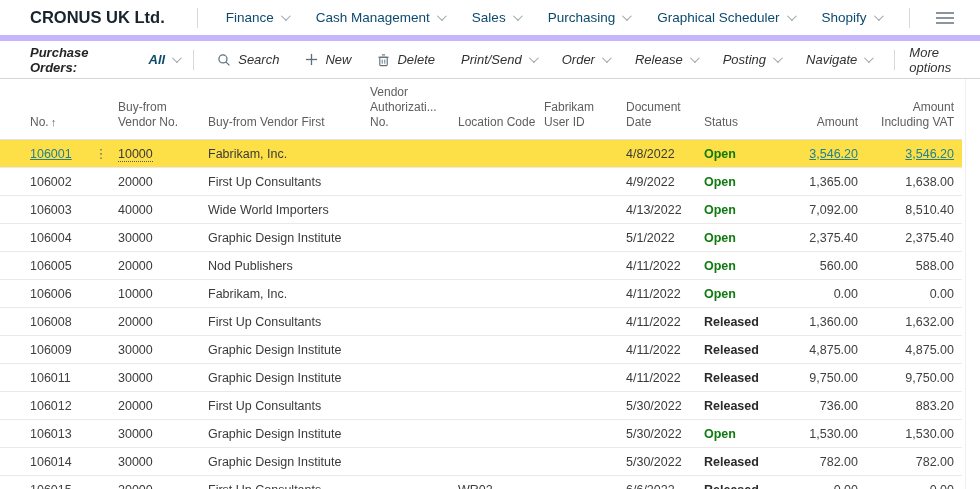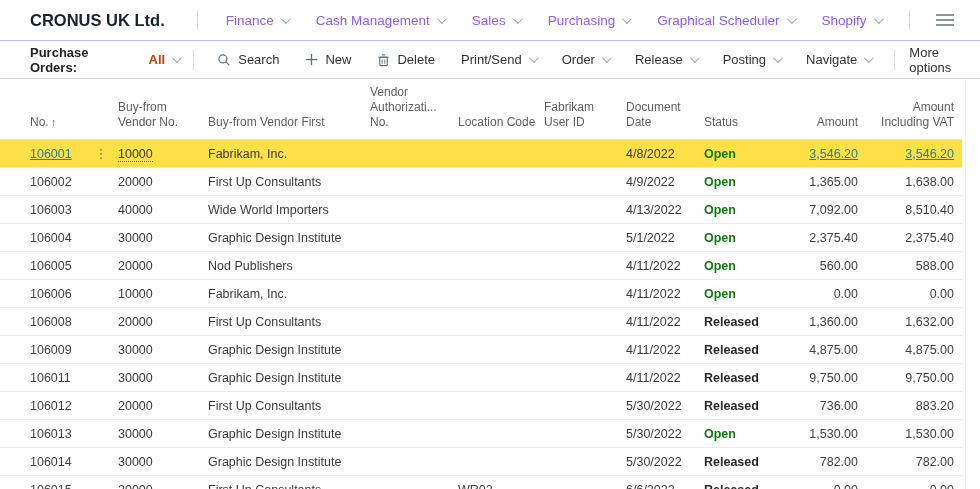--- a/index.html
+++ b/index.html
@@ -1,36 +1,36 @@
 <!DOCTYPE html>
 <html><head>
 <meta charset="utf-8">
 <style>
   * { margin:0; padding:0; box-sizing:border-box; }
   html,body { width:980px; height:489px; overflow:hidden; background:#fff;
     font-family:"Liberation Sans","DejaVu Sans",sans-serif; }
 
   
   .topnav { height:41px; display:flex; align-items:center; padding-left:30px;
-    border-bottom:1px solid #c4b5fd; background:#fff; }
+    border-bottom:6px solid #c4b5fd; background:#fff; }
   .brand { font-size:16.5px; font-weight:bold; color:#17242d; margin-right:18px; }
   .vdiv { width:1px; height:20px; background:#d8d8d8; margin:0 14px; flex:0 0 auto; }
-  .navitem { display:flex; align-items:center; font-size:13.5px; color:#8b5cf6;
+  .navitem { display:flex; align-items:center; font-size:13.5px; color:#0c4a6e;
     margin:0 14px; cursor:pointer; white-space:nowrap; }
   .chev { width:7px; height:7px; border-right:1.2px solid #98a4ac;
     border-bottom:1.2px solid #98a4ac; transform:rotate(45deg) translateY(-2px);
     display:inline-block; margin-left:7px; }
   .burger { display:inline-block; margin-left:12px; cursor:pointer; }
   .burger div { width:18px; height:2px; background:#8d959c; margin:3px 0; }
 
   
   .toolbar { height:38px; display:flex; align-items:center; padding-left:30px;
-    border-bottom:1px solid #d6d6d6; background:#fff; font-size:13px; color:#323130; }
+    border-bottom:1px solid #d6d6d6; background:#fff; font-size:13px; color:#323130;font-style:italic; }
   .tb-title { font-weight:bold; color:#252423; margin-right:16px; }
-  .tb-filter { display:flex; align-items:center; color:#c2410c; font-weight:600;
+  .tb-filter { display:flex; align-items:center; color:#0c4a6e; font-weight:600;
     cursor:pointer; margin-right:4px; }
   .tb-btn { display:flex; align-items:center; margin:0 13px; cursor:pointer; white-space:nowrap; }
   .tb-btn svg { margin-right:7px; color:#5b6e79; }
   .tb-more { margin-left:4px; cursor:pointer; }
   .toolbar .vdiv { margin:0 10px; }
 
   
   .grid { width:966px; border-right:1px solid #efefef; }
   table { border-collapse:collapse; table-layout:fixed; width:962px; }
   thead th { vertical-align:bottom; text-align:left; font-weight:normal;

